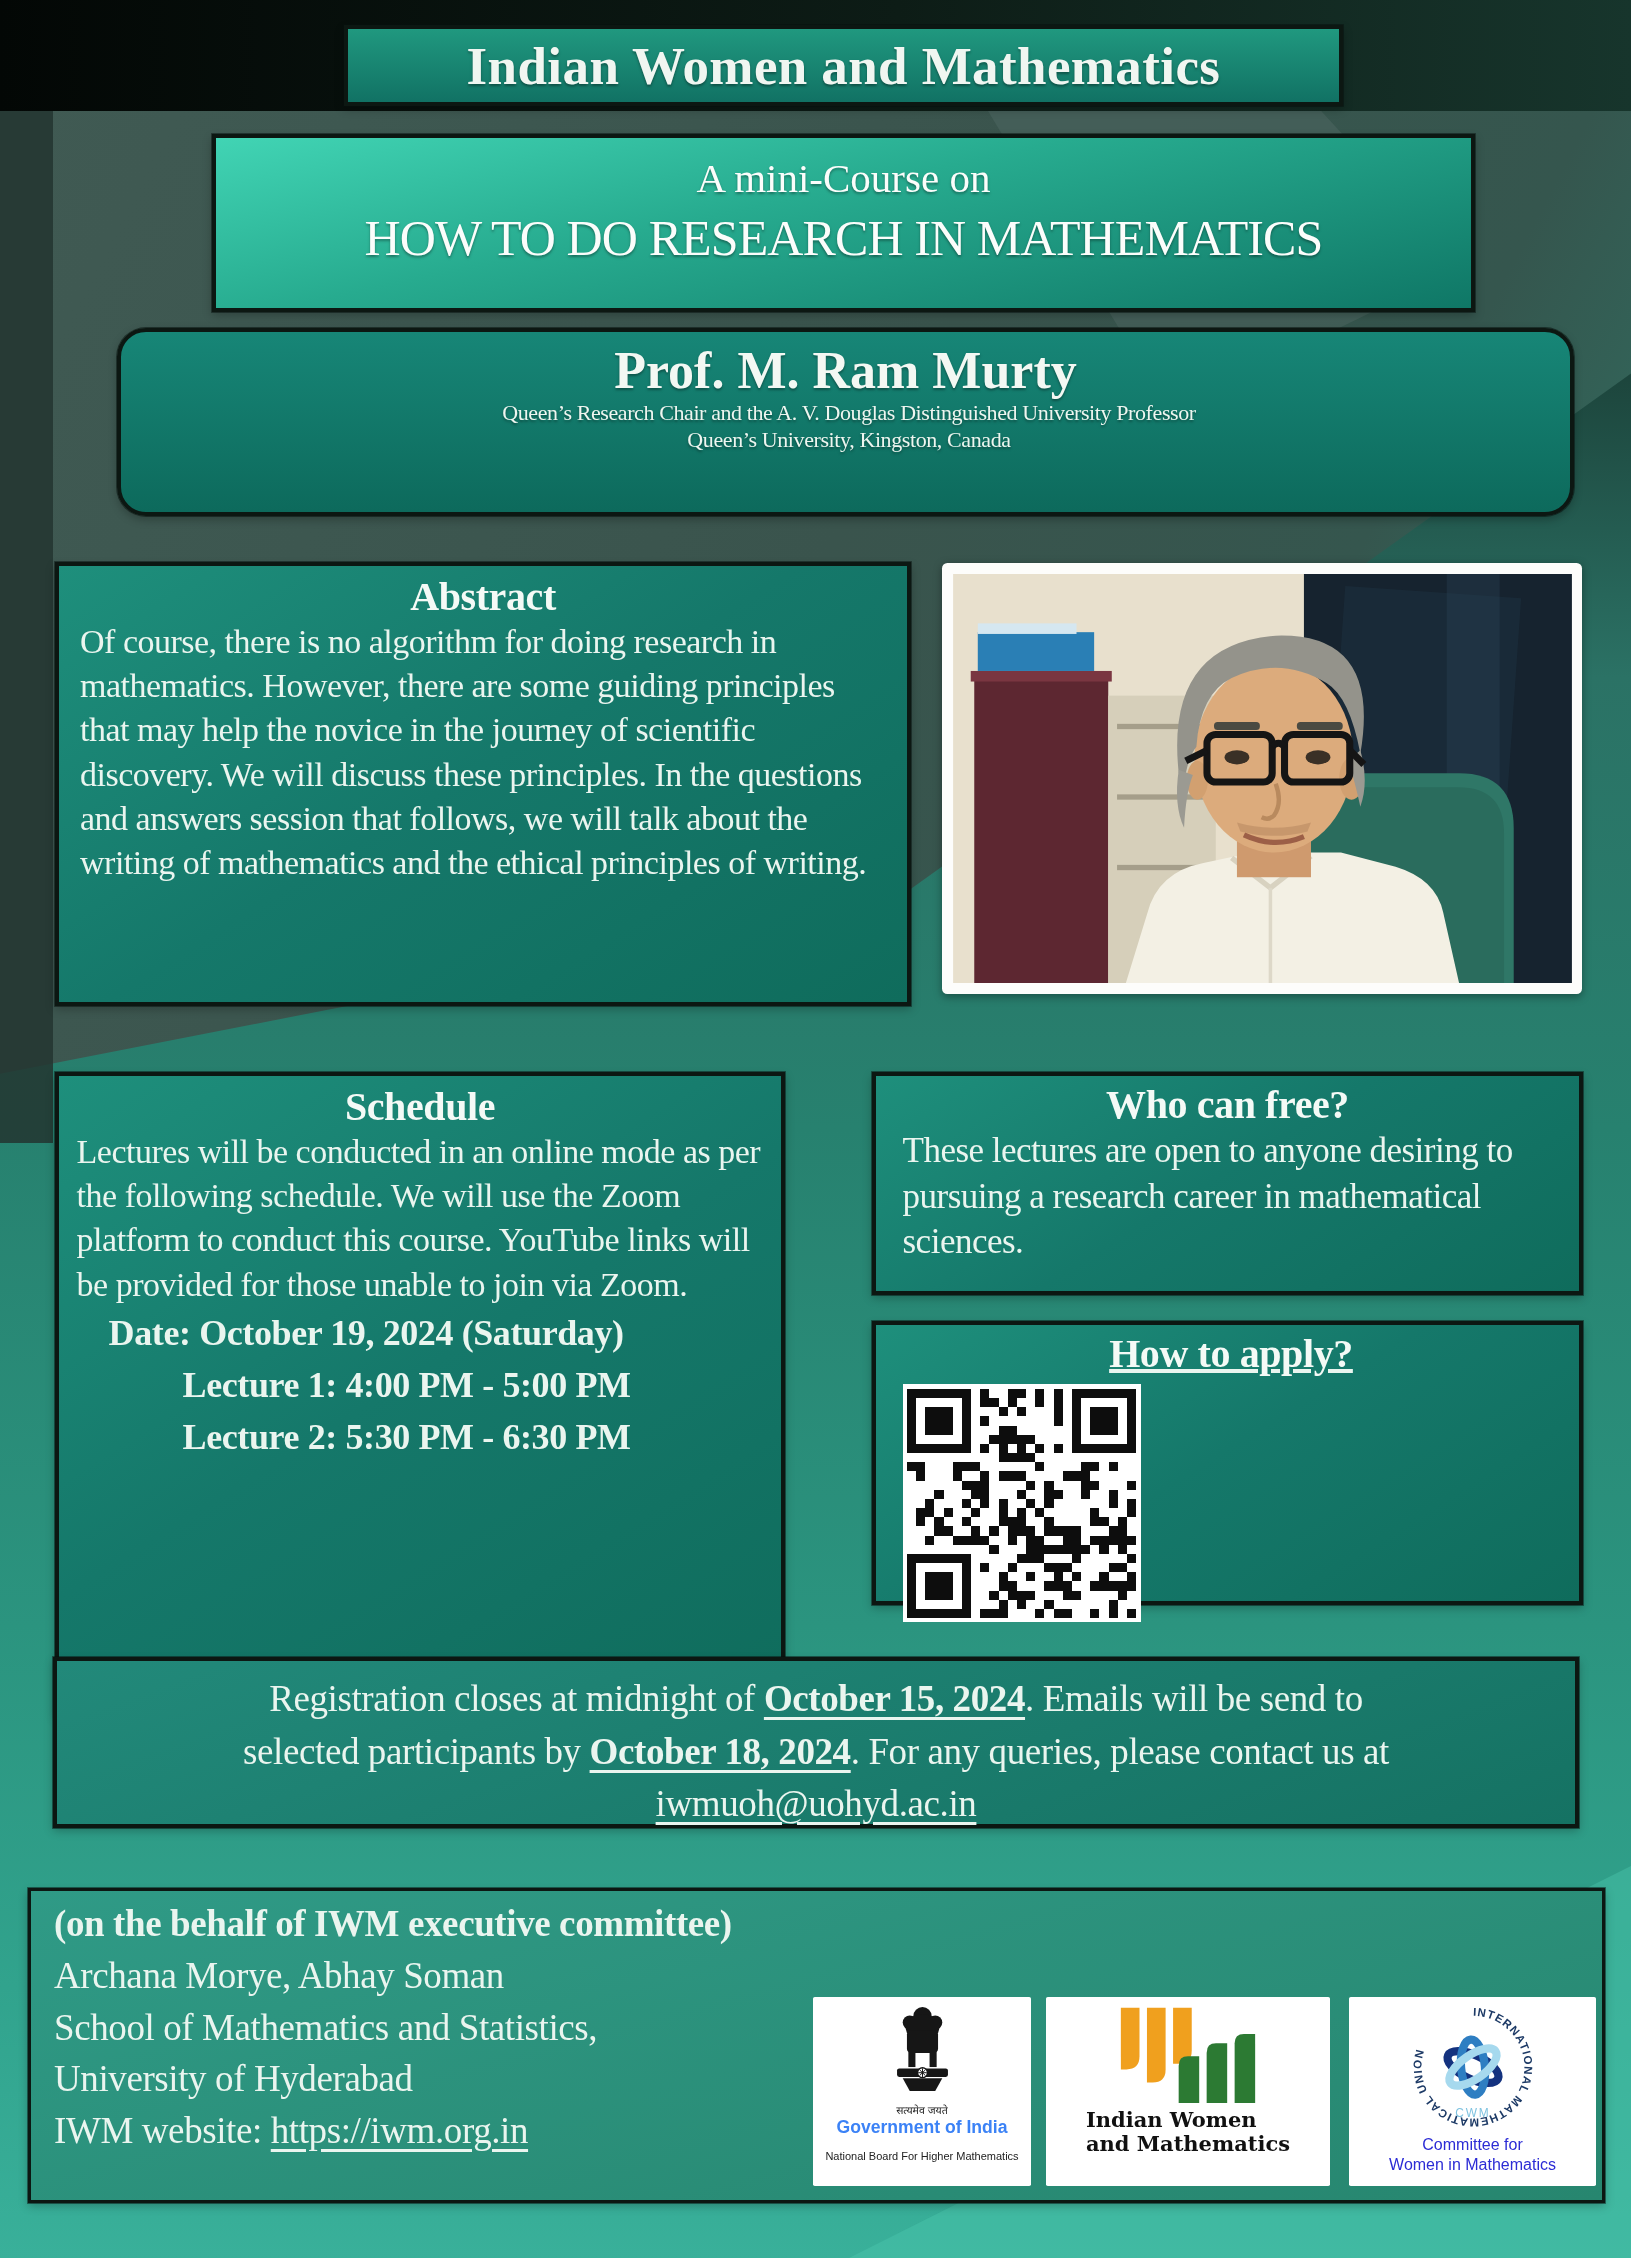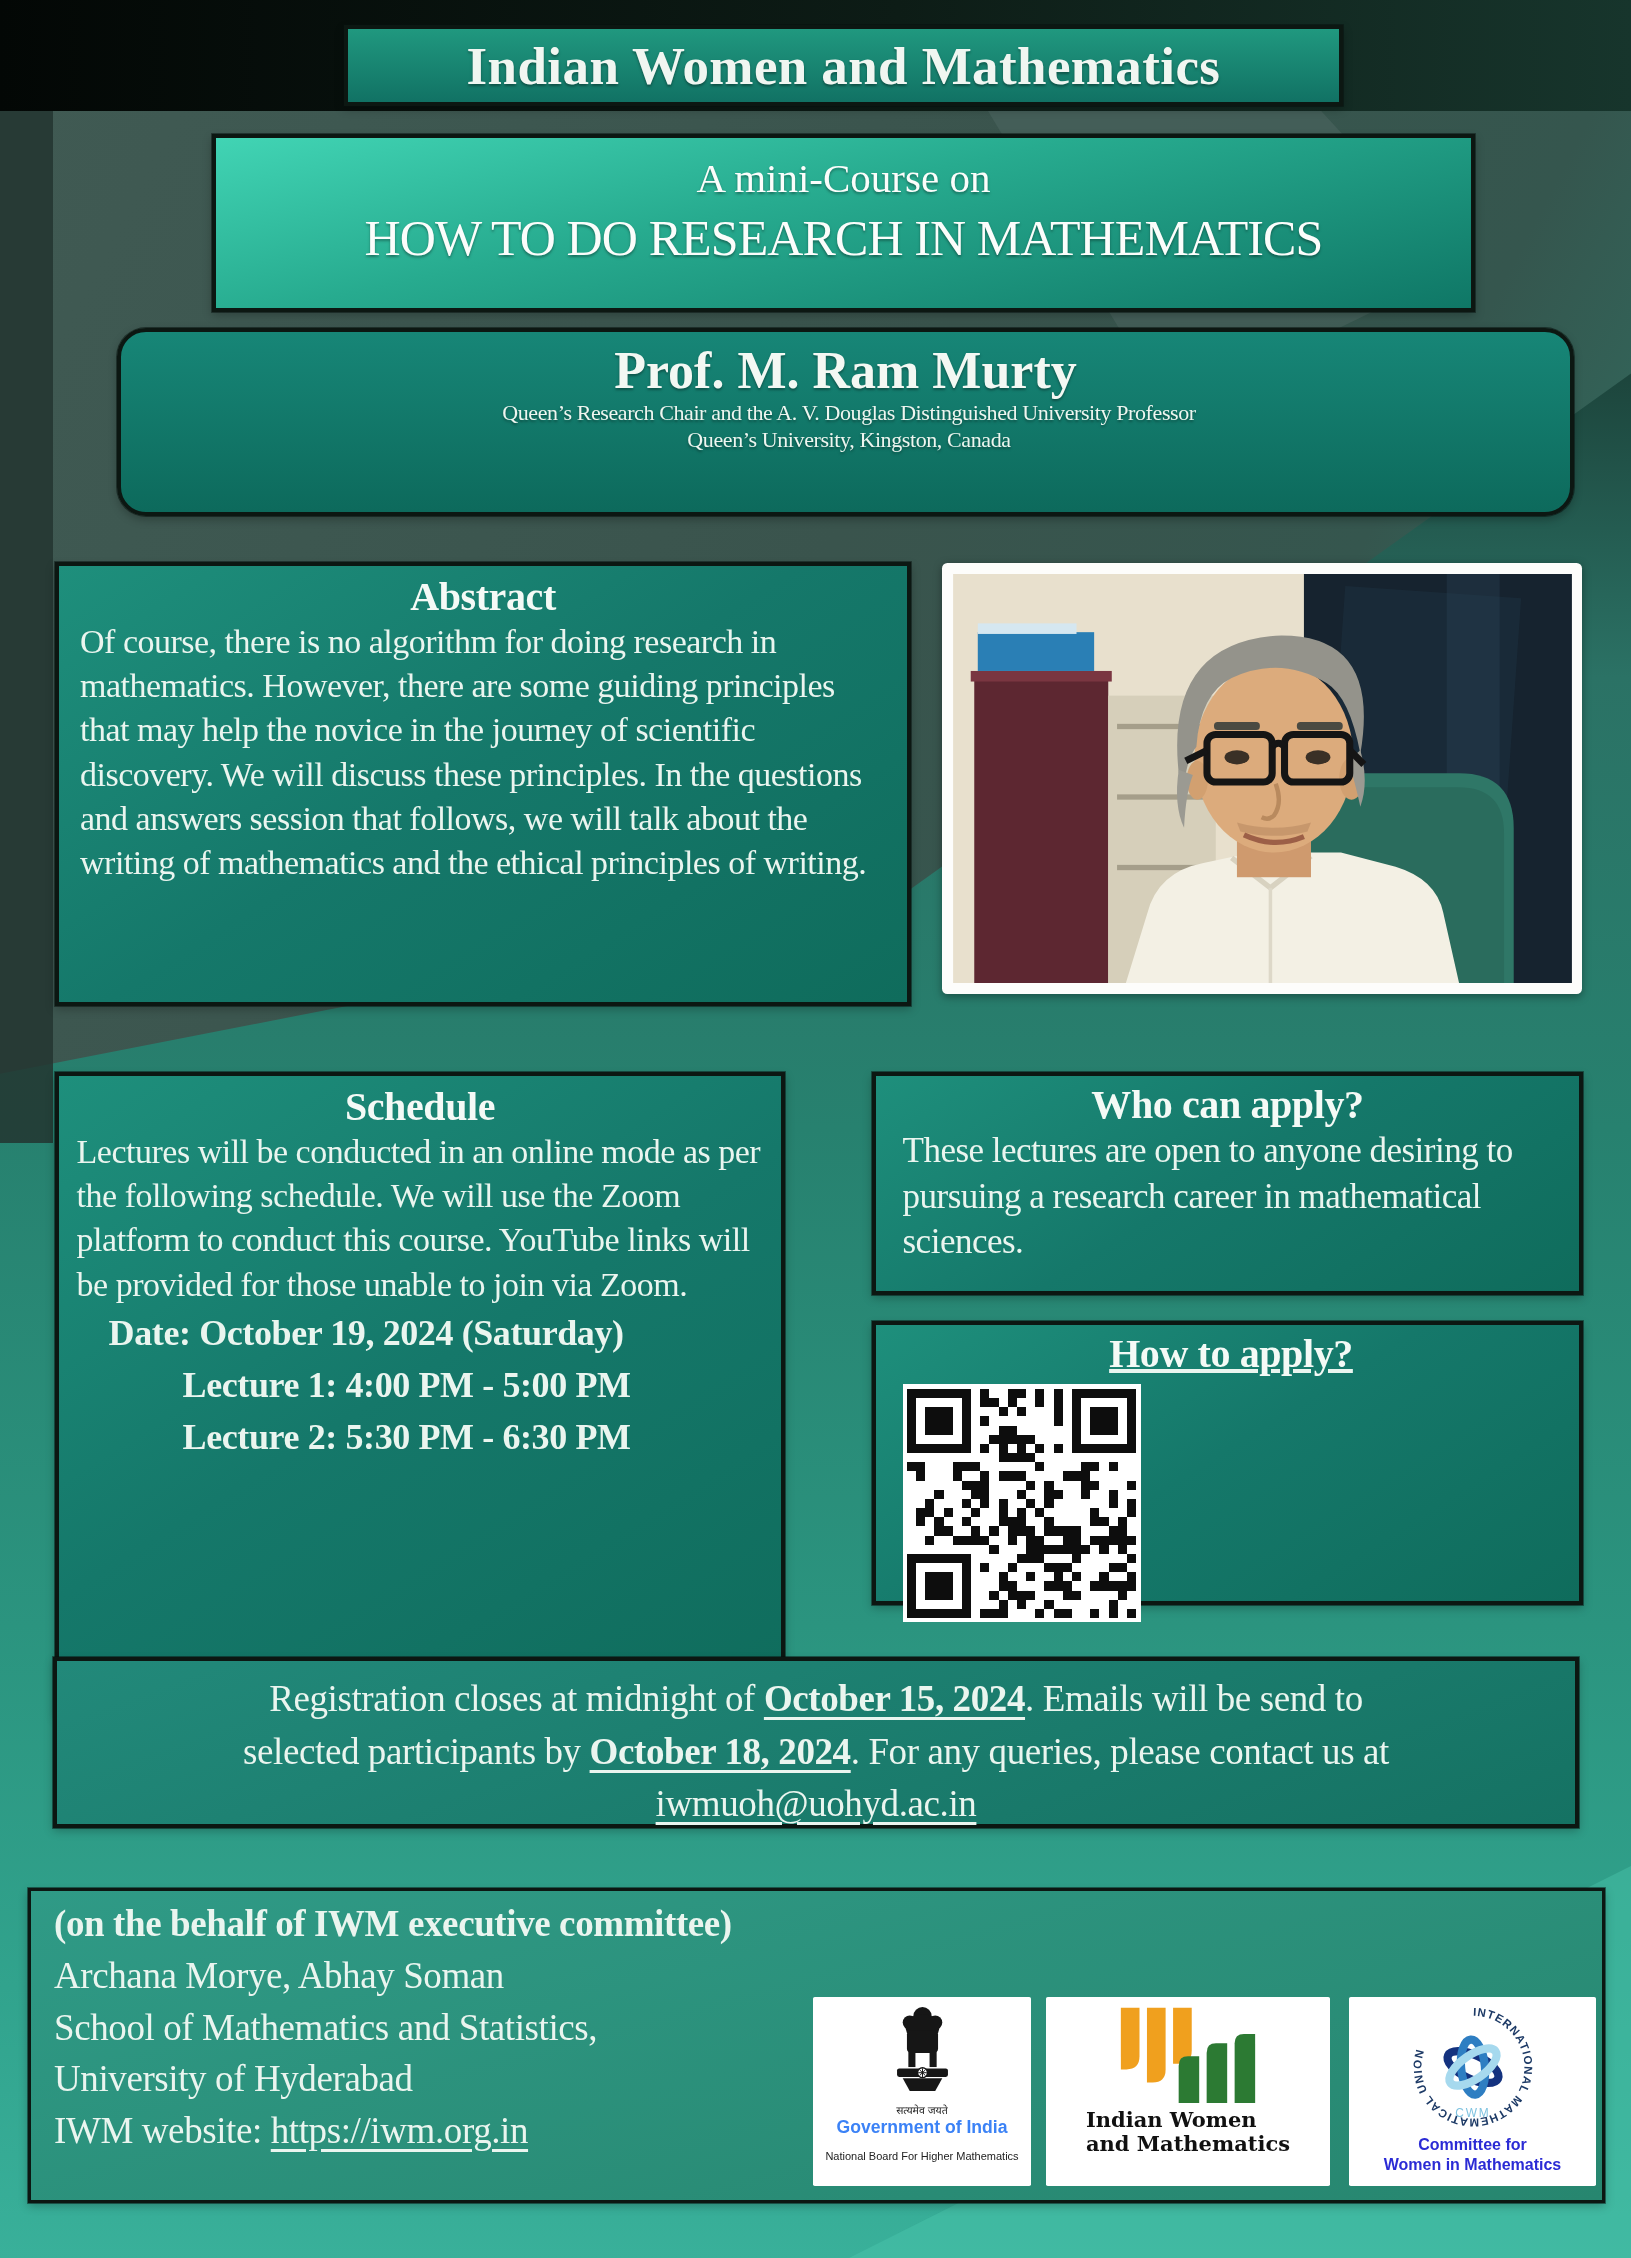--- a/index.html
+++ b/index.html
@@ -73,21 +73,21 @@
   .logo-card{position:absolute;top:106px;height:189px;background:#ffffff;border-radius:1.8px;
     display:flex;flex-direction:column;align-items:center;justify-content:flex-start;
     font-family:"Liberation Sans","DejaVu Sans",sans-serif;color:#111;}
   .logo-nbhm{left:782px;width:218px;}
   .logo-iwm{left:1015px;width:284px;}
   .logo-cwm{left:1318px;width:247px;}
   .nbhm-script{font-size:10.6px;margin-top:1.8px;color:#222;}
   .nbhm-title{font-size:17.6px;font-weight:700;color:#3b82f6;}
   .nbhm-sub{font-size:11px;margin-top:12.4px;color:#222;}
   .iwm-text{font-family:"DejaVu Serif","Liberation Serif",serif;font-weight:700;text-align:left;line-height:1.15;font-size:21px;margin-top:5.3px;}
-  .cwm-cap{font-size:16px;font-weight:700;color:#2b2bd5;line-height:1.25;text-align:center;}
+  .cwm-cap{font-size:16px;font-weight:400;color:#2b2bd5;line-height:1.25;text-align:center;}
 </style>
 </head>
 <body>
 
 <div class="poster">
 
   <div class="bg bg-top"></div>
   <div class="bg bg-slate"></div>
   <div class="bg bg-leftstrip"></div>
   <div class="bg bg-chevron"></div>
@@ -158,21 +158,21 @@
 
   <div class="box framed teal-box schedule-box">
     <div class="box-heading">Schedule</div>
     <div class="box-body">Lectures will be conducted in an online mode as per the following schedule. We will use the Zoom platform to conduct this course.  YouTube links will be provided for those unable to join via Zoom.</div>
     <div class="sched-bold sched-date">Date: October 19, 2024 (Saturday)</div>
     <div class="sched-bold sched-lec">Lecture 1: 4:00 PM - 5:00 PM</div>
     <div class="sched-bold sched-lec">Lecture 2: 5:30 PM - 6:30 PM</div>
   </div>
 
   <div class="box framed teal-box who-box">
-    <div class="box-heading">Who can apply?</div>
+    <div class="box-heading">Who can free?</div>
     <div class="box-body" style="font-size:35px;">These lectures are open to anyone desiring to pursuing a research career in mathematical sciences.</div>
   </div>
 
   <div class="box framed teal-box how-box">
     <div class="box-heading">How to apply?</div>
     <div class="how-cols">
       <div class="qr-wrap">
         <svg id="qr-svg" viewBox="0 0 25 25" shape-rendering="crispEdges">
             <rect x="0" y="0" width="25" height="25" fill="#ffffff"></rect>
             <rect x="0" y="0" width="1" height="1" fill="#0d0d0d"></rect>

